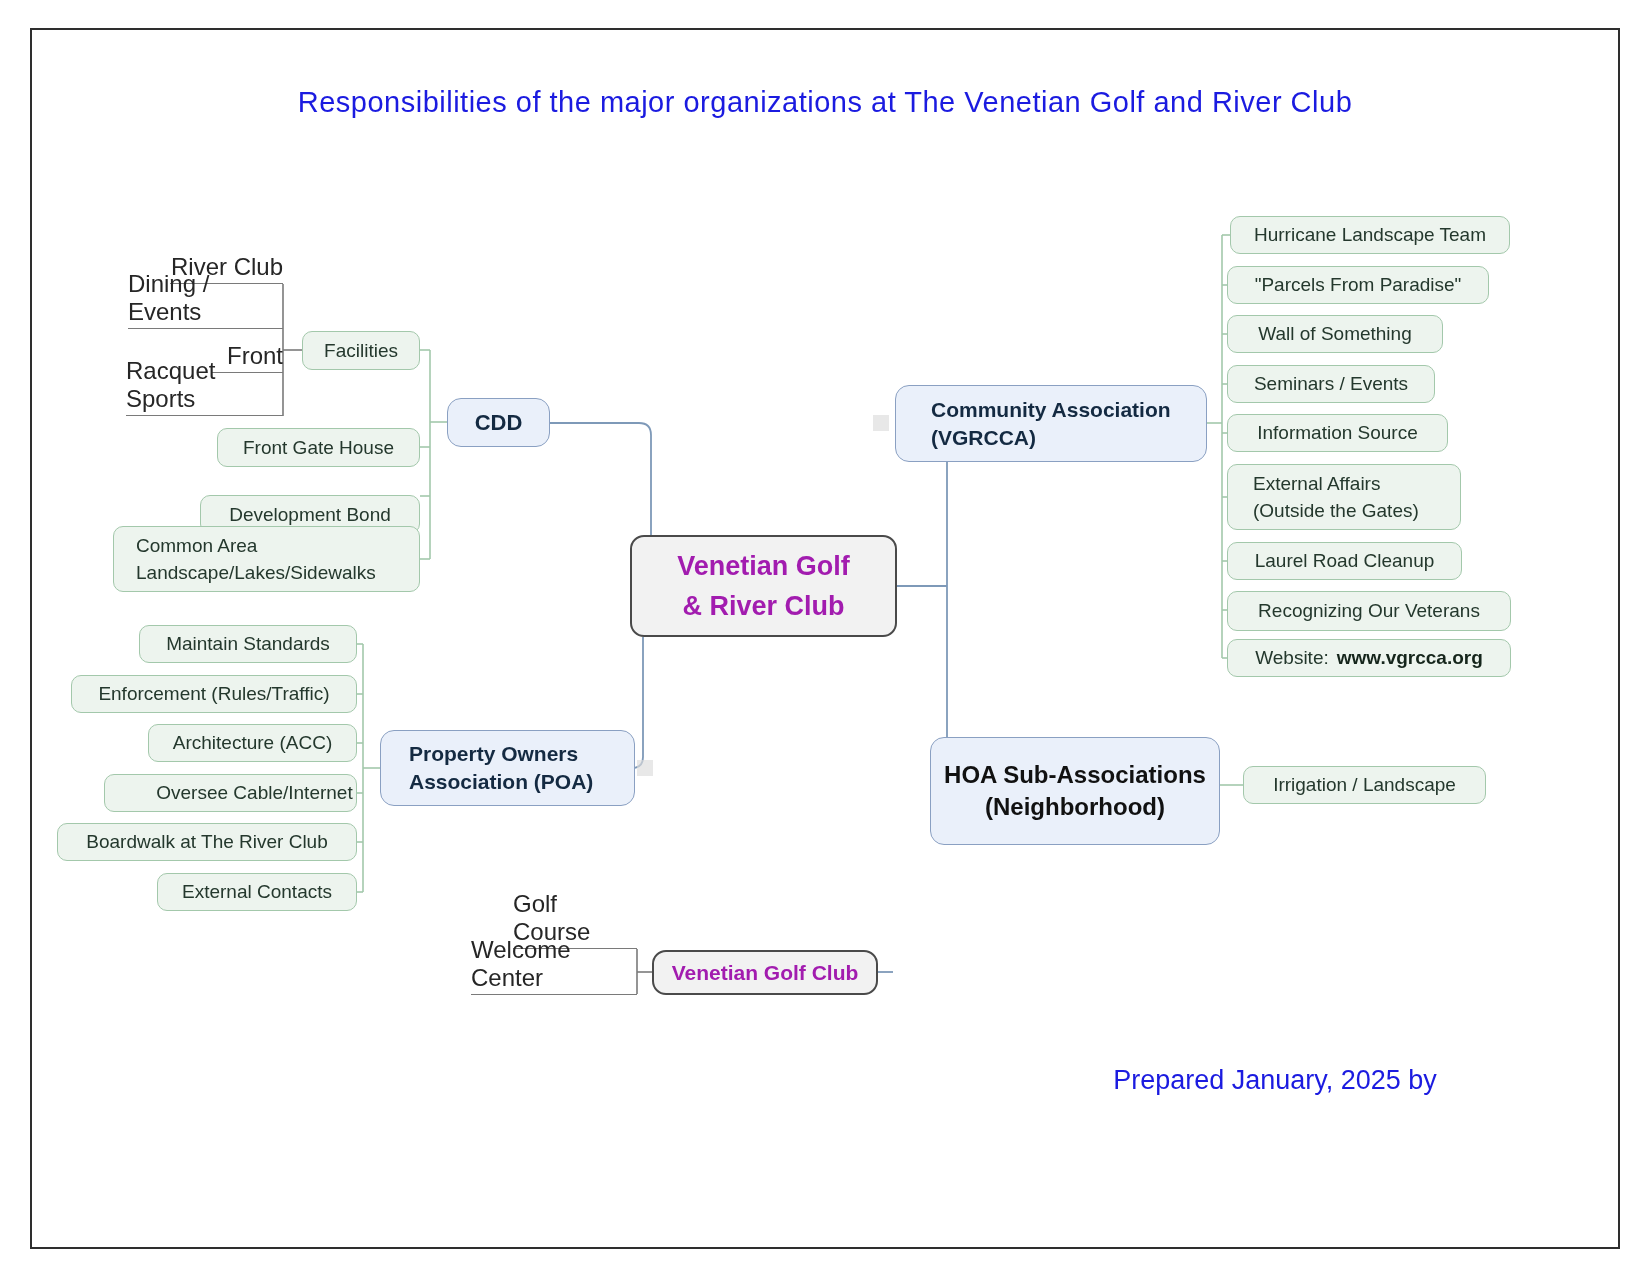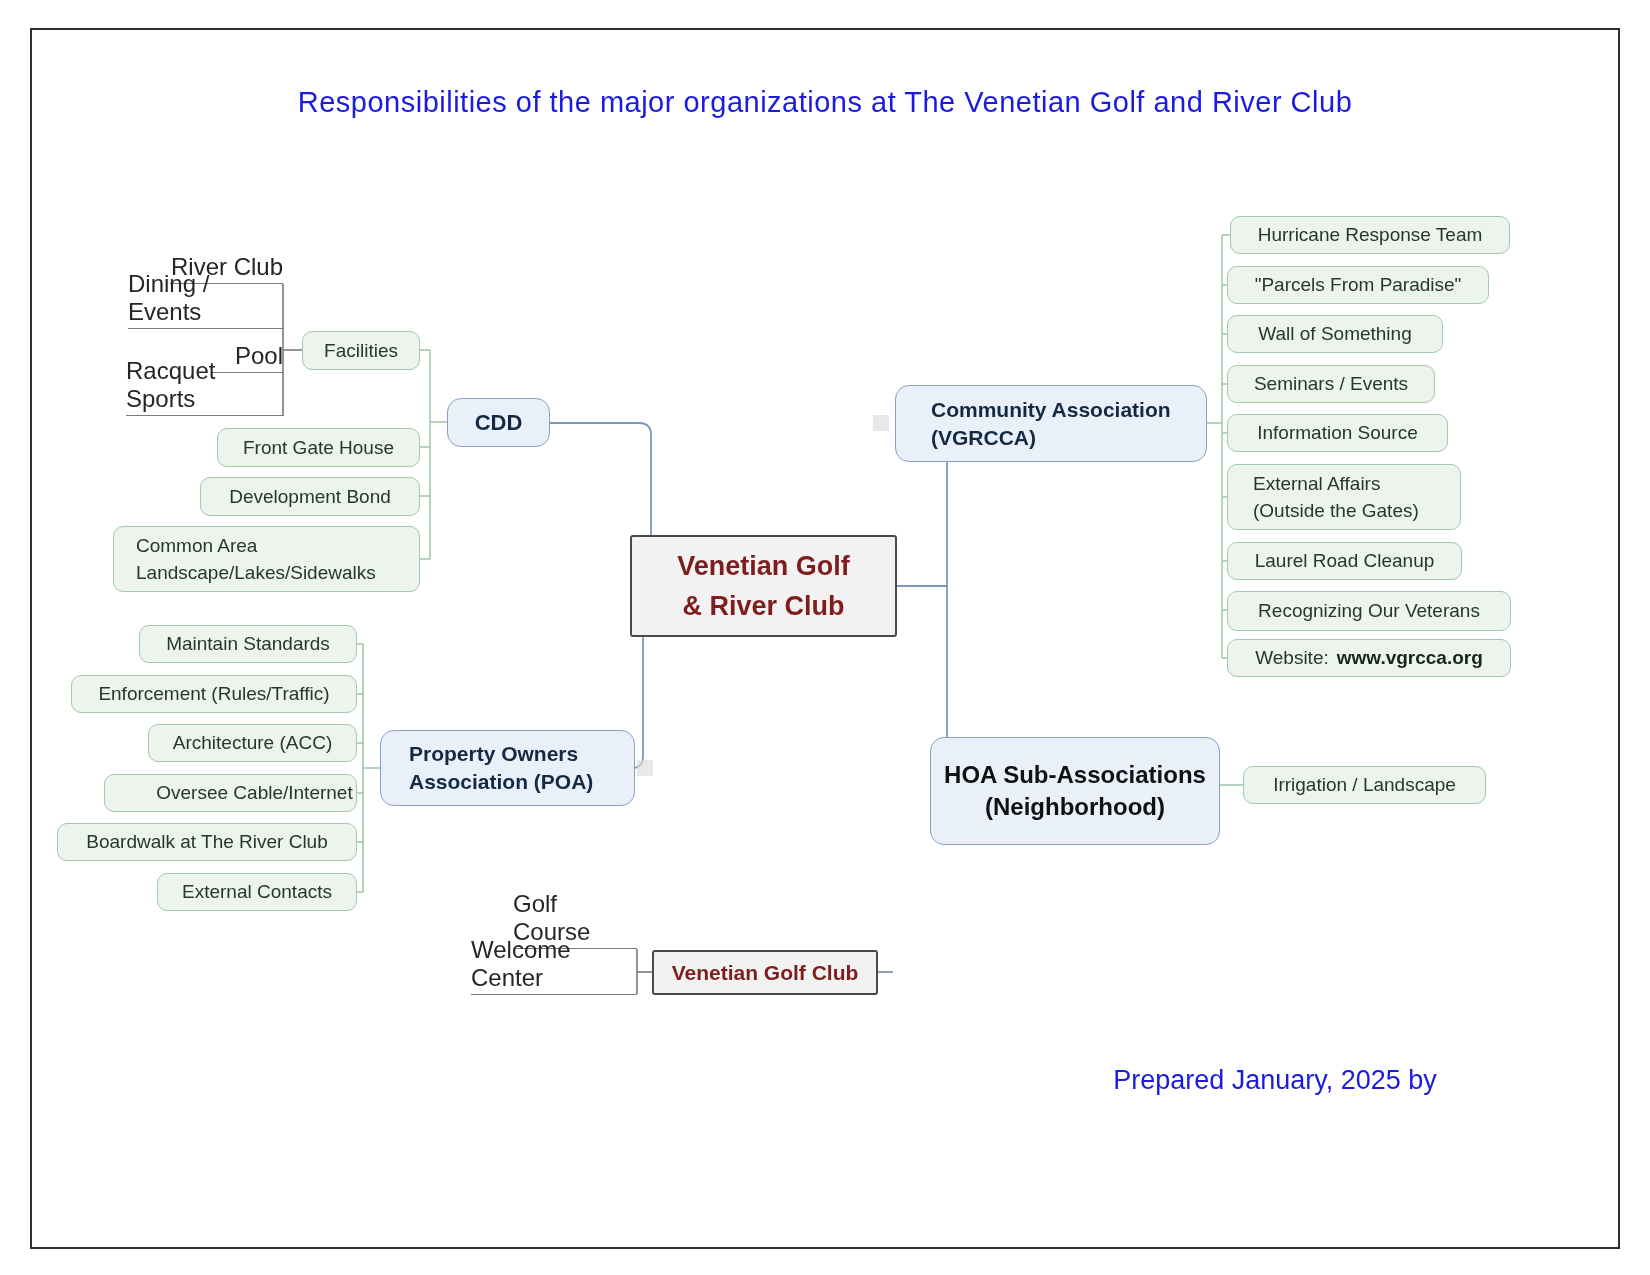--- a/index.html
+++ b/index.html
@@ -5,21 +5,21 @@
   html,body{margin:0;padding:0;background:#ffffff;}
   body{width:1650px;height:1275px;position:relative;font-family:"Liberation Sans","DejaVu Sans",sans-serif;overflow:hidden;}
   .frame{position:absolute;left:30px;top:28px;width:1586px;height:1217px;border:2px solid #2e2e2e;background:#ffffff;}
   .title{position:absolute;left:30px;top:86px;width:1590px;text-align:center;font-size:29px;color:#1b1be0;letter-spacing:.5px;}
   svg.wires{position:absolute;left:0;top:0;width:1650px;height:1275px;pointer-events:none;}
   .leaf{position:absolute;background:#edf4ee;border:1.4px solid #a3c8ab;border-radius:10px;color:#24382d;
         font-size:19px;display:flex;align-items:center;justify-content:center;box-sizing:border-box;}
   .leaf.multiline{flex-direction:column;align-items:flex-start;justify-content:center;line-height:27px;}
   .bnode{position:absolute;background:#eaf0fa;border:1.5px solid #8aa0c2;border-radius:14px;color:#142a42;
         font-weight:bold;display:flex;flex-direction:column;justify-content:center;box-sizing:border-box;}
-  .gnode{position:absolute;background:#f2f2f2;border:2px solid #4a4a4a;border-radius:3px;color:#7f1d1d;
+  .gnode{position:absolute;background:#f2f2f2;border:2px solid #4a4a4a;border-radius:14px;color:#a21caf;
         font-weight:bold;display:flex;flex-direction:column;align-items:center;justify-content:center;box-sizing:border-box;}
   .linelabel{position:absolute;border-bottom:1.6px solid #7a7a7a;color:#262626;font-size:24px;
         display:flex;align-items:flex-end;justify-content:flex-end;padding-bottom:2px;box-sizing:border-box;}
   .footer{position:absolute;left:1040px;top:1063px;width:470px;text-align:center;color:#1b1be0;font-size:27px;line-height:34px;}
   .sq{position:absolute;width:16px;height:16px;background:#dcdcdc;opacity:.65;}
 </style>
 </head>
 <body>
 
 <div class="frame"></div>
@@ -68,27 +68,27 @@
     <path d="M 550,423 H 639 Q 651,423 651,435 V 537"></path>
     <path d="M 897,586 H 947"></path>
     <path d="M 947,462 V 737"></path>
     <path d="M 643,637 V 757 Q 643,768 632,768"></path>
     <path d="M 878,972 H 893"></path>
   </g>
 </svg>
 
 <div class="linelabel" style="left:170px;top:251px;width:113px;height:33px;">River Club</div>
 <div class="linelabel" style="left:128px;top:295px;width:155px;height:34px;">Dining / Events</div>
-<div class="linelabel" style="left:211px;top:339px;width:72px;height:34px;">Pool</div>
+<div class="linelabel" style="left:211px;top:339px;width:72px;height:34px;">Front</div>
 <div class="linelabel" style="left:126px;top:382px;width:157px;height:34px;">Racquet Sports</div>
 
 <div class="leaf" style="left:302px;top:331px;width:118px;height:39px;">Facilities</div>
 <div class="bnode" style="left:447px;top:398px;width:103px;height:49px;align-items:center;font-size:22px;">CDD</div>
 <div class="leaf" style="left:217px;top:428px;width:203px;height:39px;">Front Gate House</div>
-<div class="leaf" style="left:200px;top:477px;width:220px;height:39px;">Development Bond</div>
+<div class="leaf" style="left:200px;top:495px;width:220px;height:39px;">Development Bond</div>
 <div class="leaf multiline" style="left:113px;top:526px;width:307px;height:66px;padding-left:22px;">
   <span>Common Area</span>
   <span>Landscape/Lakes/Sidewalks</span>
 </div>
 
 <div class="gnode" style="left:630px;top:535px;width:267px;height:102px;font-size:27px;line-height:40px;">
   <span>Venetian Golf</span>
   <span>&amp; River Club</span>
 </div>
 
@@ -103,21 +103,21 @@
   <span>Association (POA)</span>
 </div>
 <div class="sq" style="left:637px;top:760px;"></div>
 
 <div class="bnode" style="left:895px;top:385px;width:312px;height:77px;padding-left:35px;font-size:21px;line-height:28px;">
   <span>Community Association</span>
   <span>(VGRCCA)</span>
 </div>
 <div class="sq" style="left:873px;top:415px;"></div>
 
-<div class="leaf" style="left:1230px;top:216px;width:280px;height:38px;">Hurricane Response Team</div>
+<div class="leaf" style="left:1230px;top:216px;width:280px;height:38px;">Hurricane Landscape Team</div>
 <div class="leaf" style="left:1227px;top:266px;width:262px;height:38px;">"Parcels From Paradise"</div>
 <div class="leaf" style="left:1227px;top:315px;width:216px;height:38px;">Wall of Something</div>
 <div class="leaf" style="left:1227px;top:365px;width:208px;height:38px;">Seminars / Events</div>
 <div class="leaf" style="left:1227px;top:414px;width:221px;height:38px;">Information Source</div>
 <div class="leaf multiline" style="left:1227px;top:464px;width:234px;height:66px;padding-left:25px;">
   <span>External Affairs</span>
   <span>(Outside the Gates)</span>
 </div>
 <div class="leaf" style="left:1227px;top:542px;width:235px;height:38px;">Laurel Road Cleanup</div>
 <div class="leaf" style="left:1227px;top:591px;width:284px;height:40px;">Recognizing Our Veterans</div>

